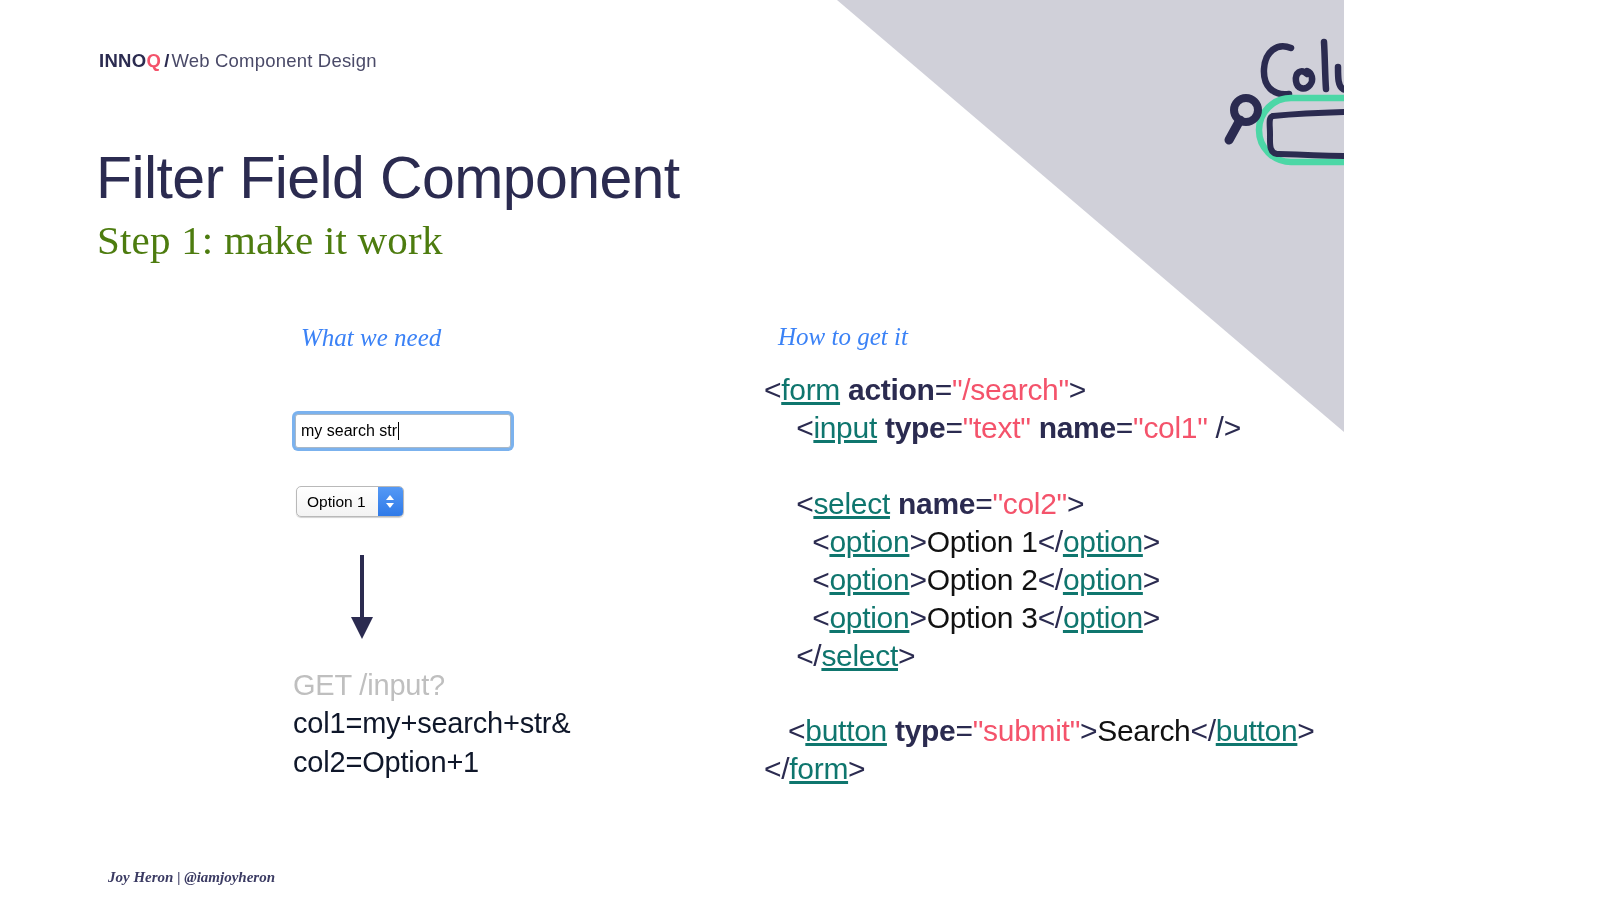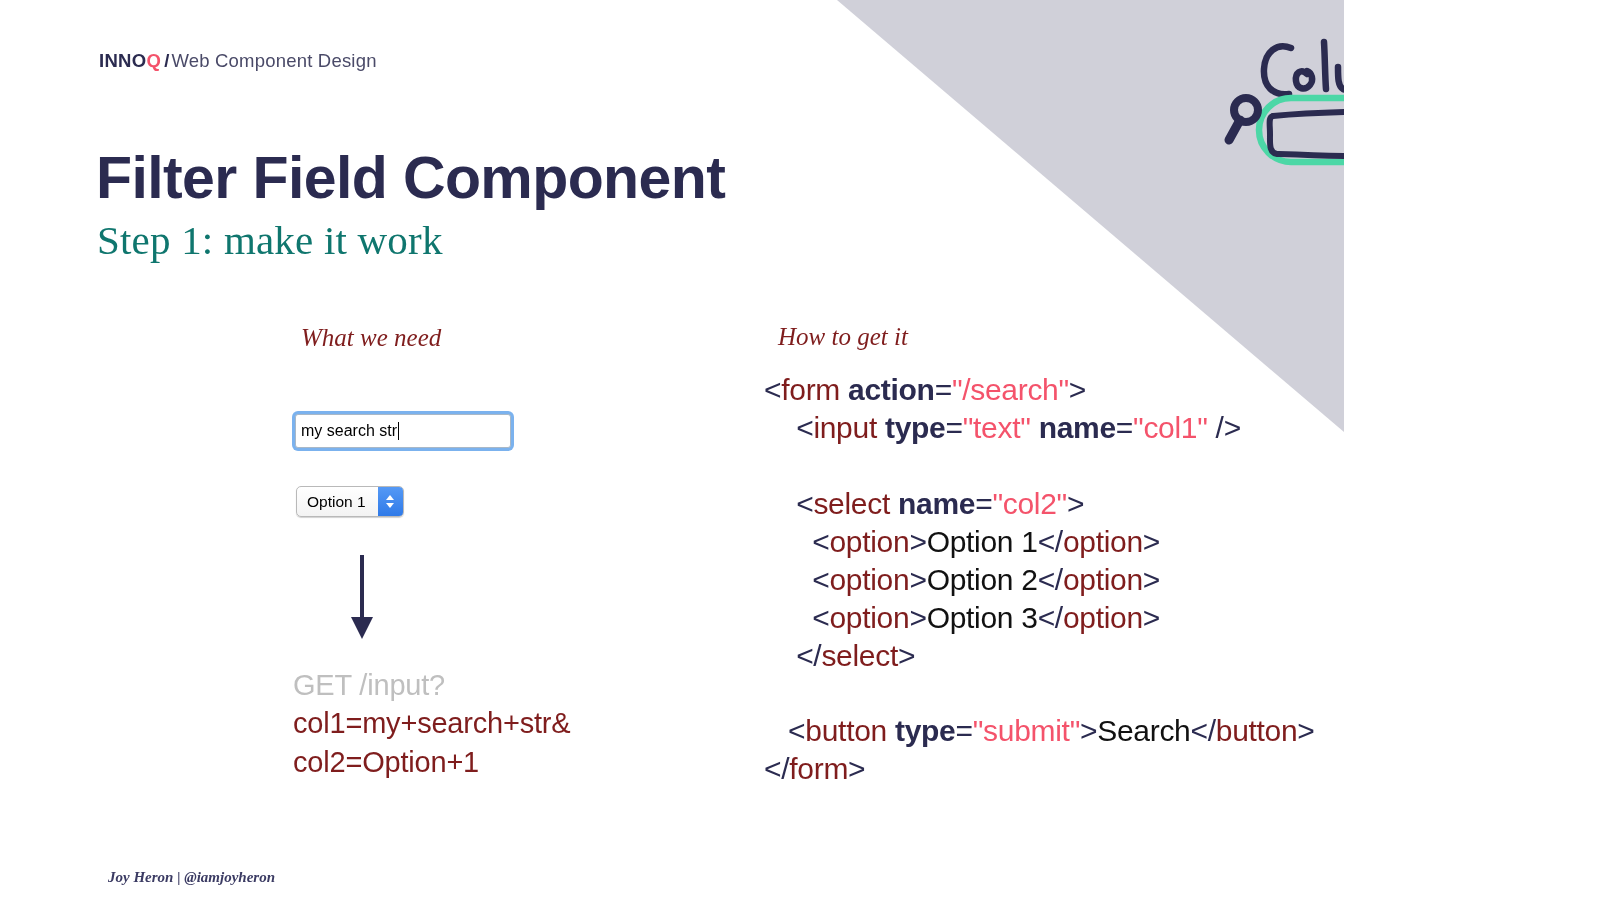--- a/index.html
+++ b/index.html
@@ -63,45 +63,45 @@
     color: #4a4a68;
     letter-spacing: 0.2px;
   }
 
   
   .slide-title {
     position: absolute;
     left: 96px;
     top: 107px;
     font-size: 59px;
-    font-weight: 700;
+    font-weight: 400;
     color: #2b2b50;
     letter-spacing: -0.6px;
     line-height: 1.08;
     white-space: nowrap;
   }
   .slide-subtitle {
     position: absolute;
     left: 97px;
     top: 182px;
     font-size: 41px;
     font-weight: 400;
-    color: #0f766e;
+    color: #4d7c0f;
     font-family: "Liberation Serif", serif;
     letter-spacing: 0.2px;
     white-space: nowrap;
   }
 
   
   .section-label {
     position: absolute;
     font-family: "Liberation Serif", serif;
     font-style: italic;
     font-size: 25px;
-    color: #7f1d1d;
+    color: #3b82f6;
     white-space: nowrap;
   }
   #label-need { left: 301px; top: 324px; }
   #label-get  { left: 778px; top: 323px; }
 
   
   .demo-input {
     position: absolute;
     left: 295px;
     top: 414px;
@@ -180,36 +180,36 @@
   .get-block {
     position: absolute;
     left: 293px;
     top: 666px;
     font-size: 29px;
     line-height: 1.32;
     letter-spacing: -0.2px;
     white-space: nowrap;
   }
   .get-block .get-line { color: #bfbfbf; }
-  .get-block .q-line   { color: #7f1d1d; }
+  .get-block .q-line   { color: #0f172a; }
 
   
   .code-block {
     position: absolute;
     left: 764px;
     top: 371px;
     font-family: "Liberation Sans", sans-serif;
     font-size: 30px;
     line-height: 1.265;
     letter-spacing: -0.3px;
     white-space: pre;
     color: #2b2b50;
   }
   .code-block .t-punct { color: #2b2b50; }
-  .code-block .t-tag   { color: #7f1d1d; }
+  .code-block .t-tag   { color: #0f766e; text-decoration: underline; }
   .code-block .t-attr  { color: #2b2b50; font-weight: 700; }
   .code-block .t-val   { color: #f4536b; }
   .code-block .t-text  { color: #111111; }
   .code-block .t-blank { display: block; height: 1.265em; }
 
   
   .sketch {
     position: absolute;
     left: 1215px;
     top: 18px;

